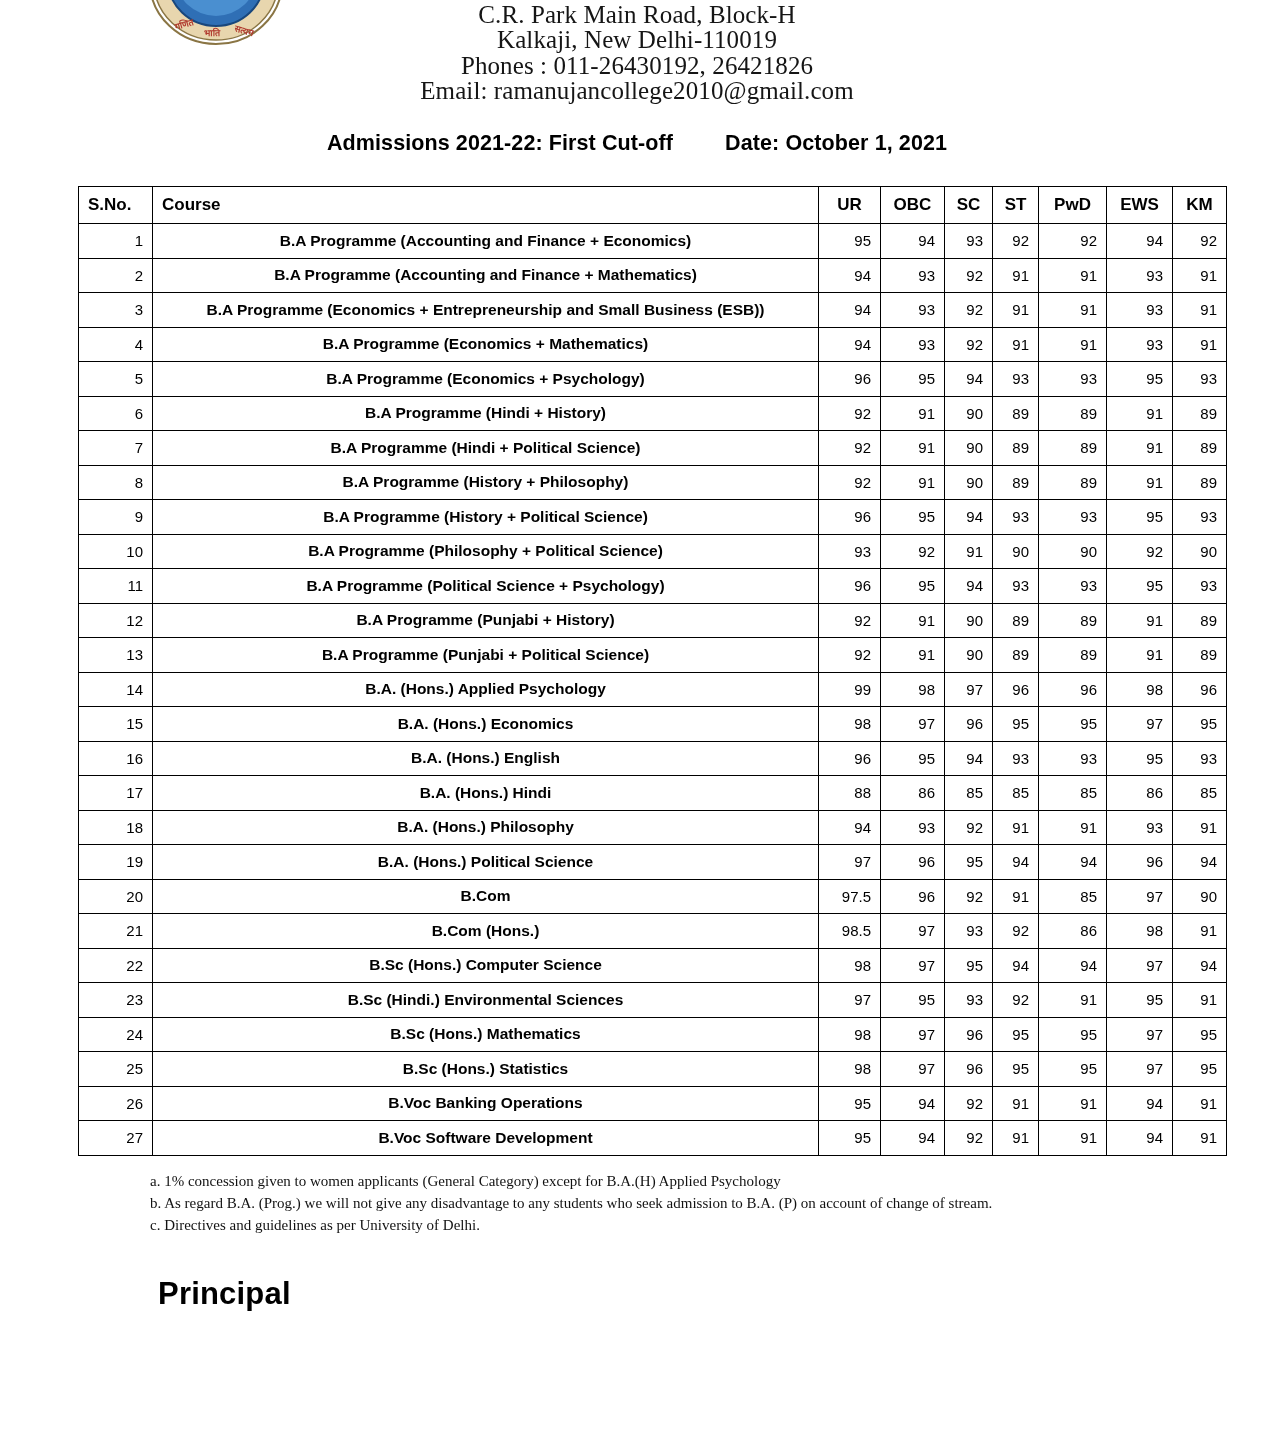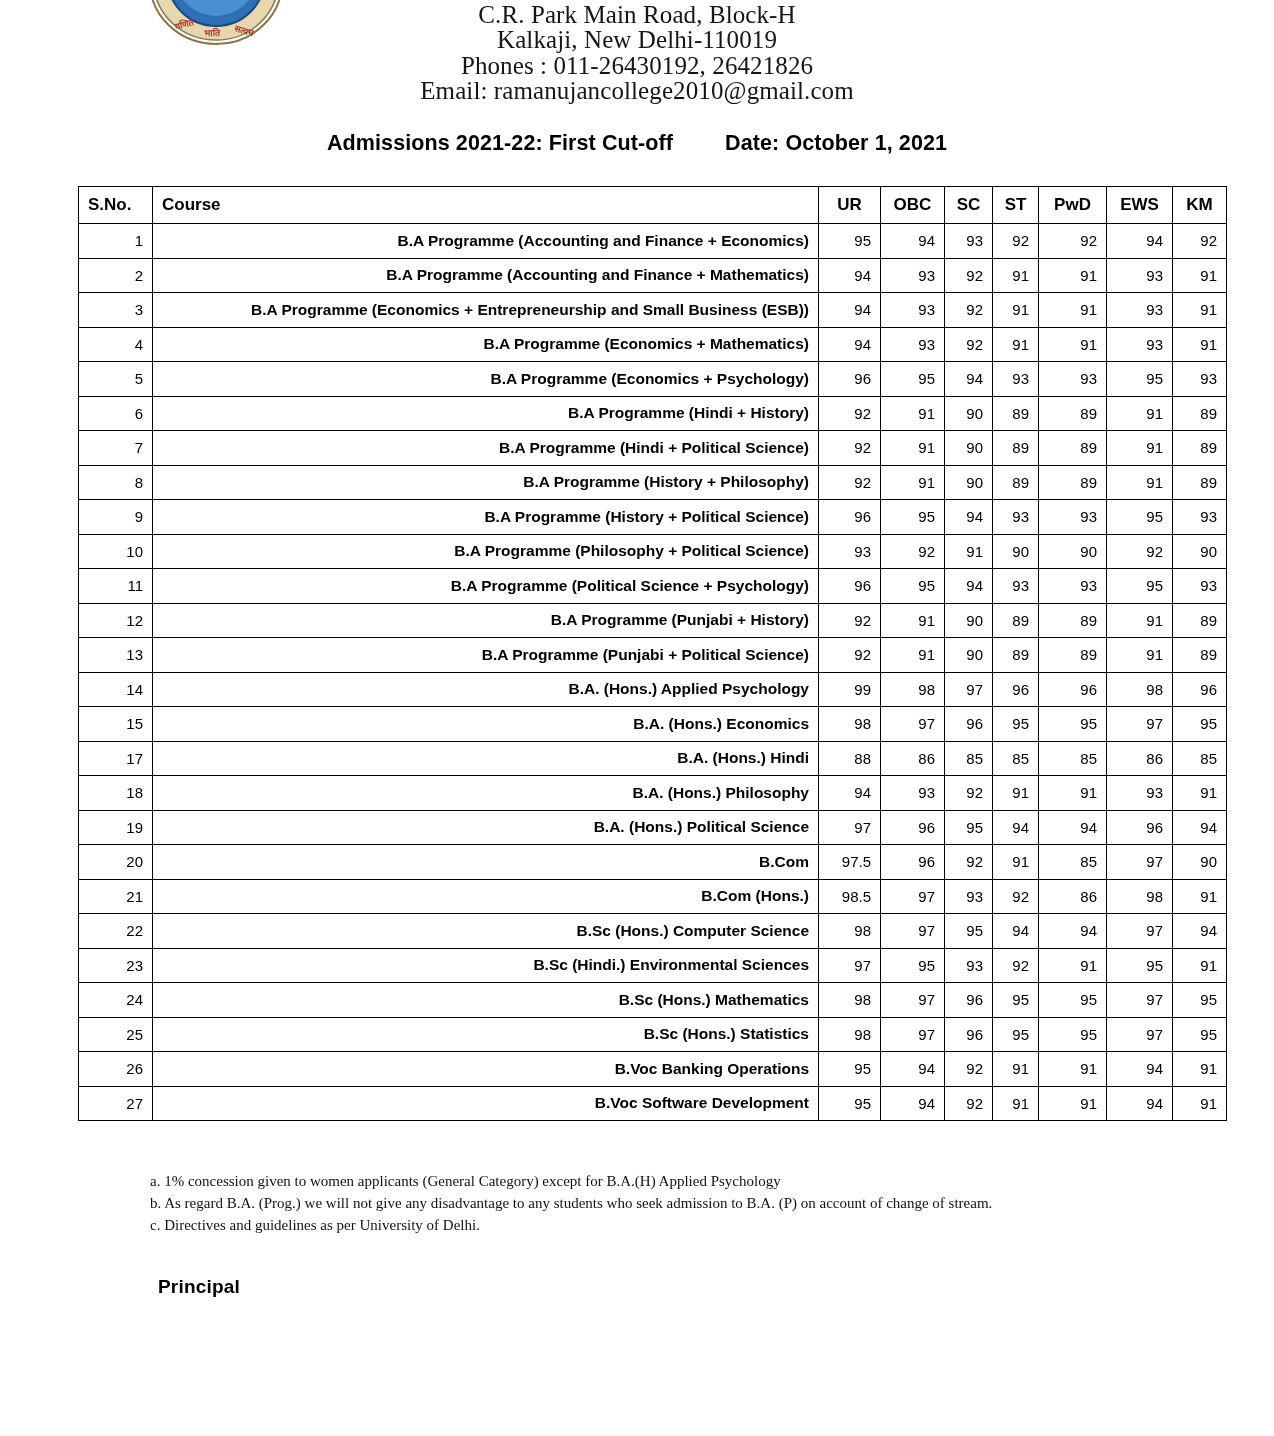--- a/index.html
+++ b/index.html
@@ -92,21 +92,21 @@
   th.c-obc, td.c-obc { width: 64px; }
   th.c-sc, td.c-sc { width: 48px; }
   th.c-st, td.c-st { width: 46px; }
   th.c-pwd, td.c-pwd { width: 68px; }
   th.c-ews, td.c-ews { width: 66px; }
   th.c-km, td.c-km { width: 54px; }
 
   thead th.c-sno, thead th.c-course { text-align: left; }
   thead th.num { text-align: center; }
   tbody td.c-sno { text-align: right; font-weight: normal; font-size: 15px; }
-  tbody td.c-course { text-align: right; }
+  tbody td.c-course { text-align: center; }
   tbody td.num { text-align: right; font-weight: normal; font-size: 15px; }
 
   
   .footnotes {
     position: absolute;
     left: 150px;
     top: 1170px;
     font-family: "Liberation Serif", serif;
     font-size: 15px;
     line-height: 22px;
@@ -114,21 +114,21 @@
   }
   .footnotes div { white-space: nowrap; }
 
   
   .principal {
     position: absolute;
     left: 158px;
     top: 1276px;
     font-family: "Liberation Sans", sans-serif;
     font-weight: bold;
-    font-size: 19px;
+    font-size: 31px;
     letter-spacing: .2px;
   }
 </style>
 </head>
 <body>
 
 <div class="letterhead">
 
   <div class="logo-seal">
     <svg width="140" height="96" viewBox="0 0 140 96" aria-hidden="true">
@@ -343,20 +343,31 @@
           <td class="c-course">B.A. (Hons.) Economics</td>
           <td class="c-ur num">98</td>
           <td class="c-obc num">97</td>
           <td class="c-sc num">96</td>
           <td class="c-st num">95</td>
           <td class="c-pwd num">95</td>
           <td class="c-ews num">97</td>
           <td class="c-km num">95</td>
         </tr>
         <tr>
+          <td class="c-sno">16</td>
+          <td class="c-course">B.A. (Hons.) English</td>
+          <td class="c-ur num">96</td>
+          <td class="c-obc num">95</td>
+          <td class="c-sc num">94</td>
+          <td class="c-st num">93</td>
+          <td class="c-pwd num">93</td>
+          <td class="c-ews num">95</td>
+          <td class="c-km num">93</td>
+        </tr>
+        <tr>
           <td class="c-sno">17</td>
           <td class="c-course">B.A. (Hons.) Hindi</td>
           <td class="c-ur num">88</td>
           <td class="c-obc num">86</td>
           <td class="c-sc num">85</td>
           <td class="c-st num">85</td>
           <td class="c-pwd num">85</td>
           <td class="c-ews num">86</td>
           <td class="c-km num">85</td>
         </tr>

